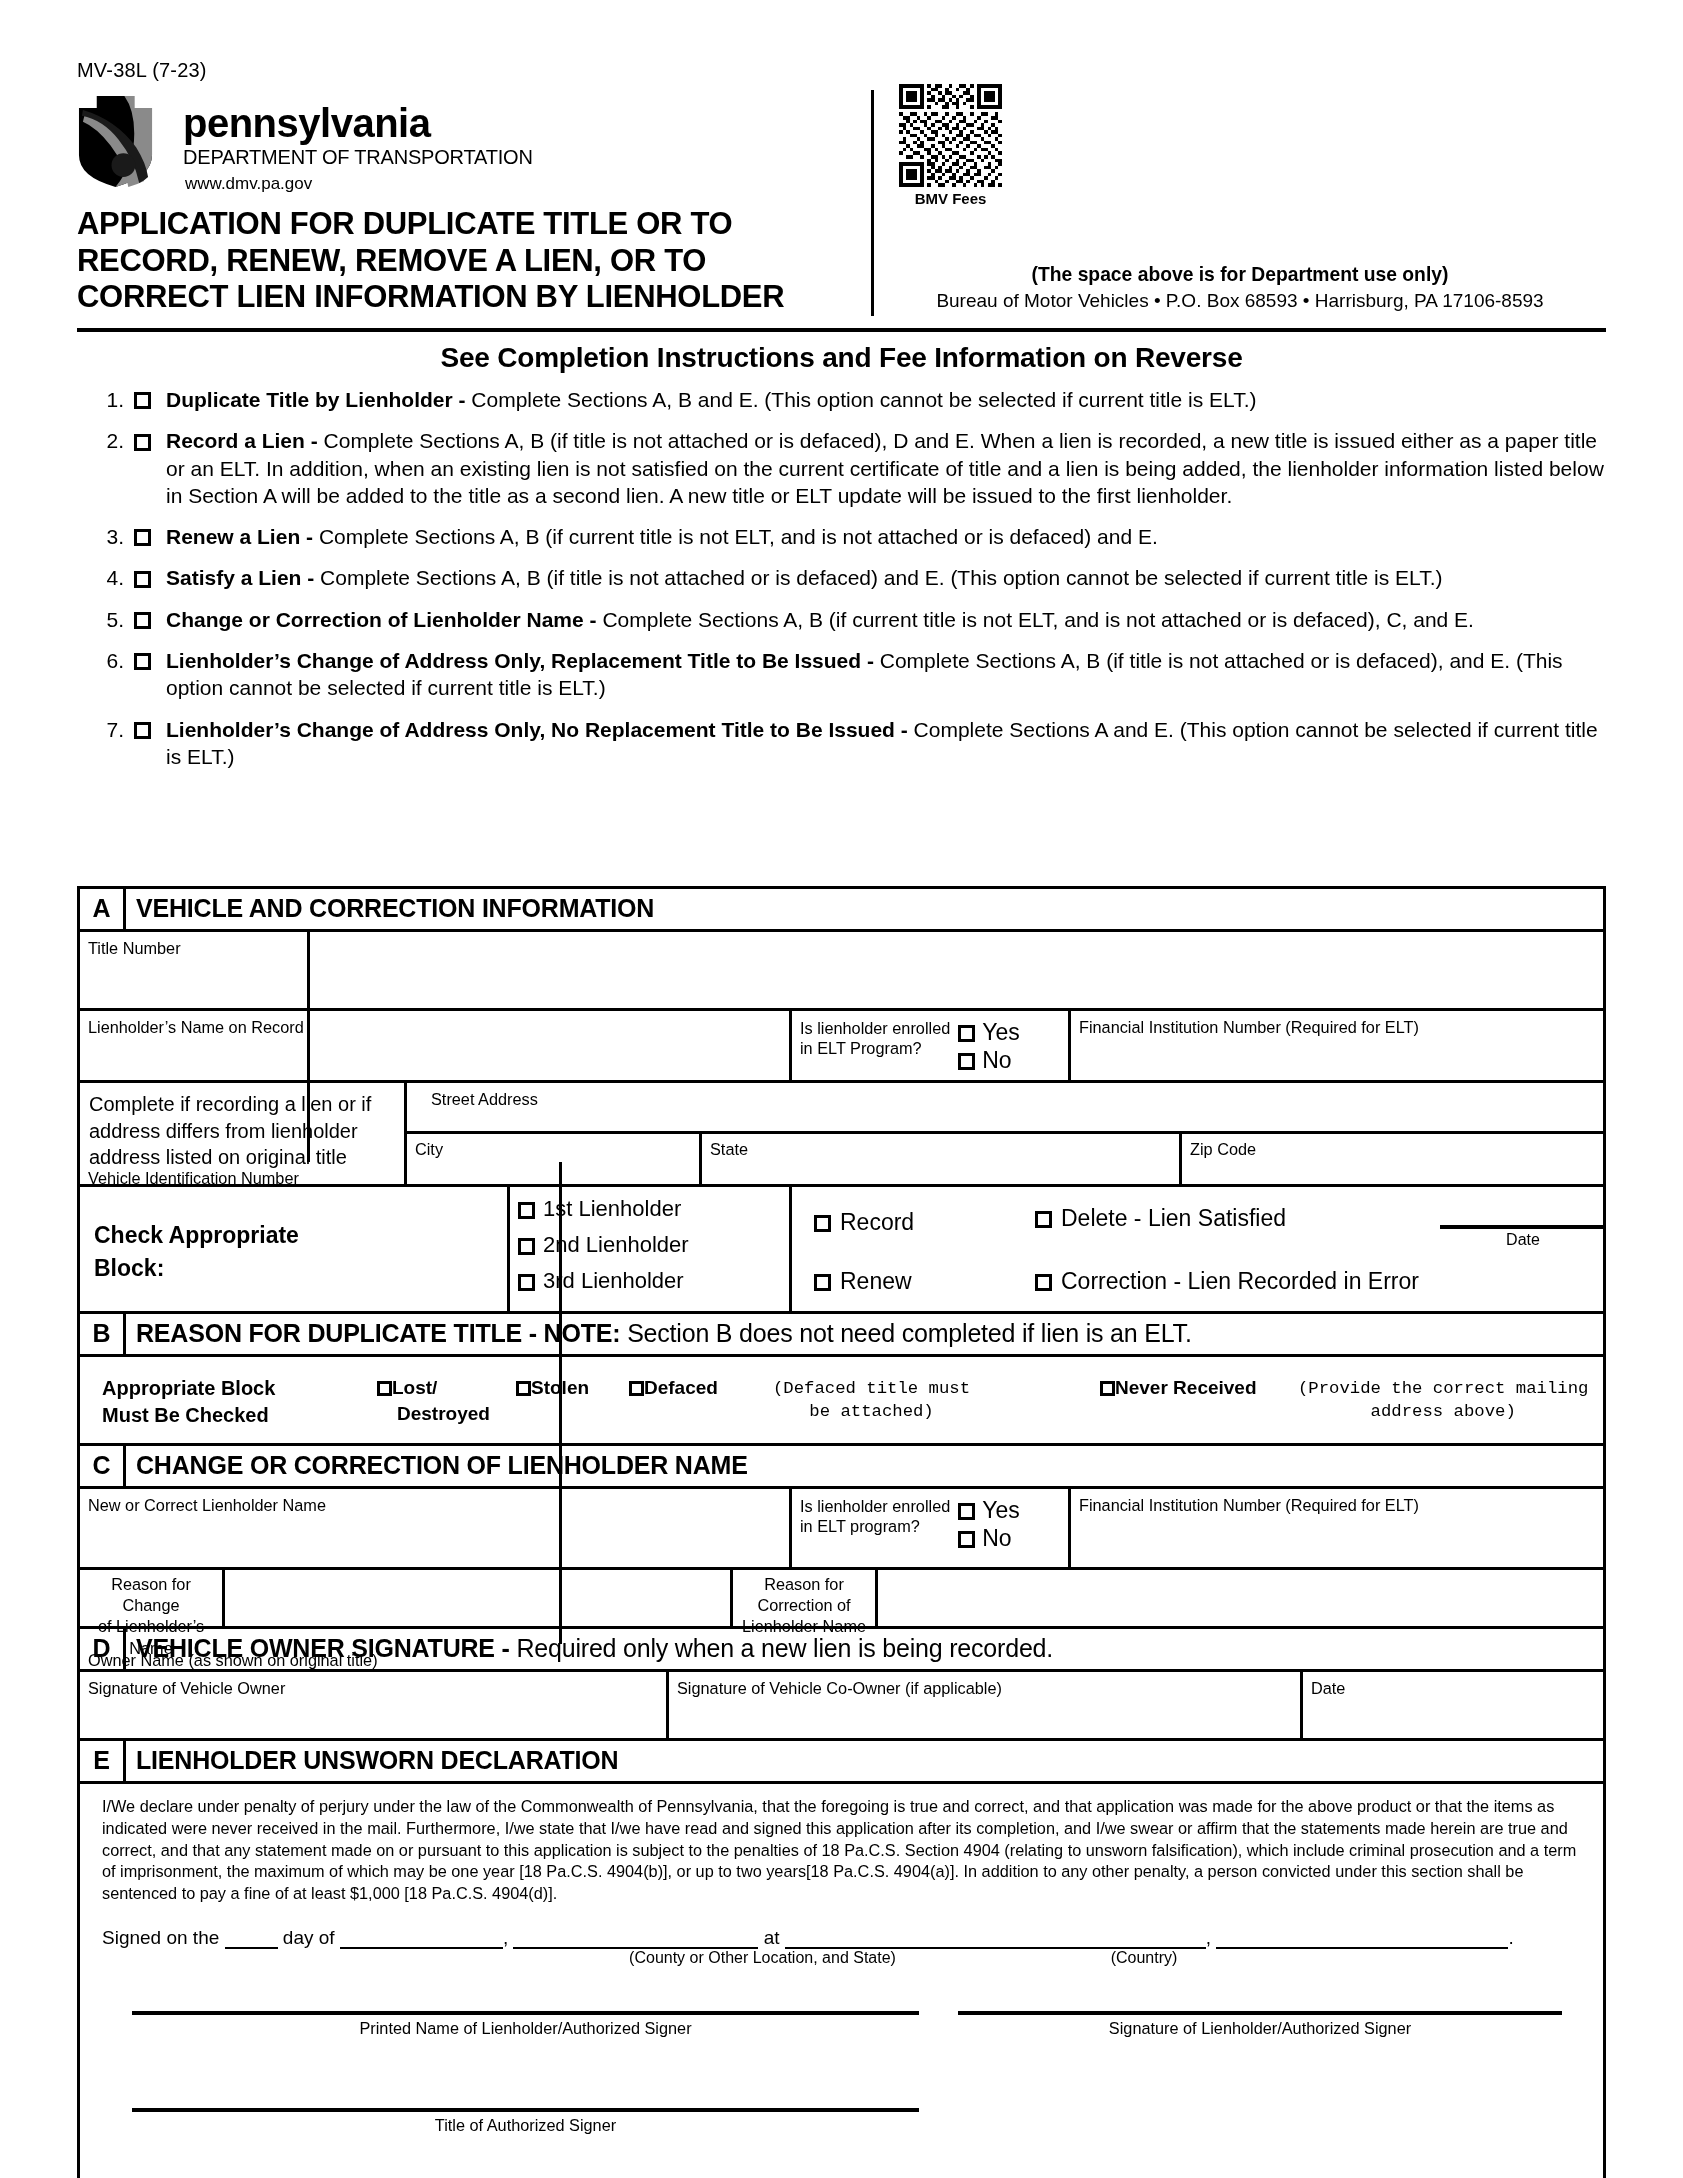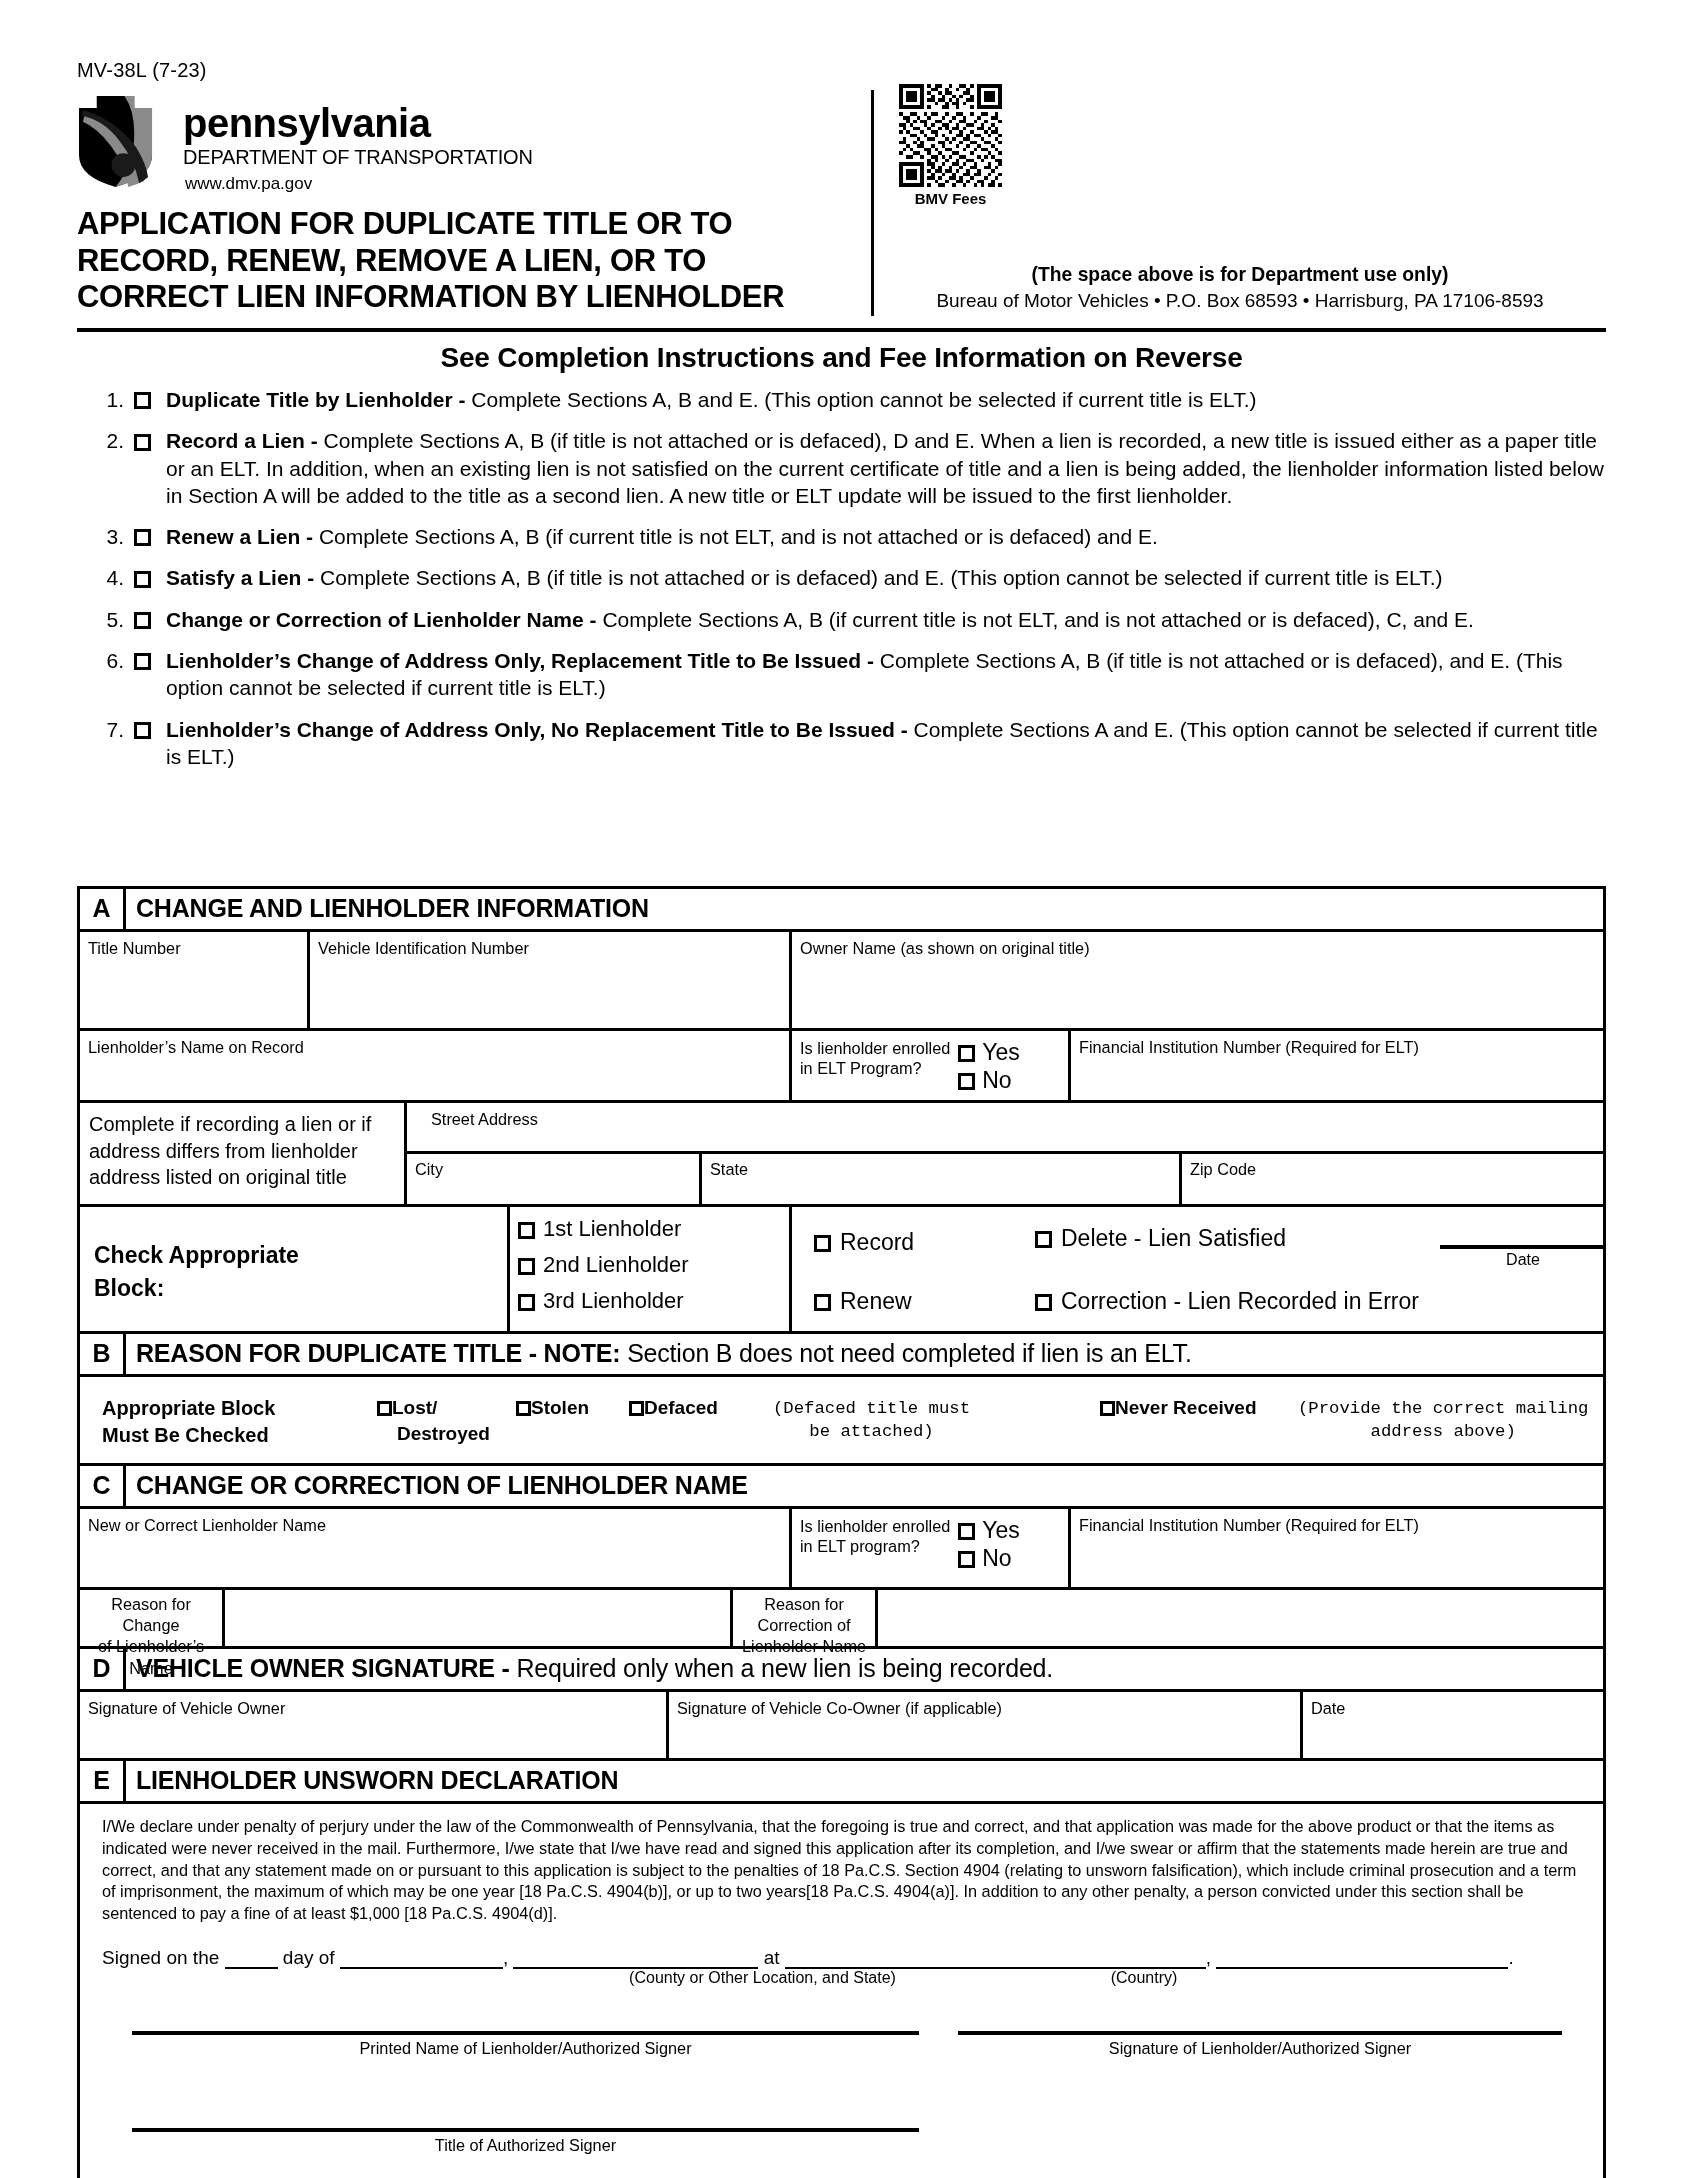--- a/index.html
+++ b/index.html
@@ -65,21 +65,21 @@
   .sec-title { flex:1; font-size:25px; font-weight:bold; padding:5px 0 6px 10px; letter-spacing:-0.2px; }
   .sec-title .norm { font-weight:normal; }
 
   .row { display:flex; border-bottom:3px solid #000; }
   .cell { border-right:3px solid #000; position:relative; padding:6px 0 0 8px; }
   .cell:last-child { border-right:none; }
   .flab { font-size:16.3px; line-height:1.25; display:block; }
   .flab-c { font-size:16.3px; line-height:1.3; text-align:center; display:block; }
 
   
-  .a1 { height:99px; }
+  .a1 { height:79px;flex-direction:column; }
   .a1 .c1 { width:230px; flex:0 0 230px; }
   .a1 .c2 { width:482px; flex:0 0 482px; }
   .a1 .c3 { flex:1; }
 
   
   .a2 { height:72px; }
   .a2 .c1 { width:712px; flex:0 0 712px; }
   .a2 .c2 { width:279px; flex:0 0 279px; display:flex; align-items:flex-start; padding-top:7px; }
   .a2 .c3 { flex:1; }
   .elt-q { font-size:16.3px; line-height:1.25; padding-right:8px; }
@@ -455,21 +455,21 @@
       <div class="opt-cb"><span class="cbox"></span></div>
       <div class="opt-txt"><b>Lienholder’s Change of Address Only, No Replacement Title to Be Issued - </b><span>Complete Sections A and E. (This option cannot be selected if current title is ELT.)</span></div>
     </div>
 
   </div>
 
   <div class="form">
 
     <div class="secbar">
       <div class="sec-letter">A</div>
-      <div class="sec-title">CHANGE AND LIENHOLDER INFORMATION</div>
+      <div class="sec-title">VEHICLE AND CORRECTION INFORMATION</div>
     </div>
 
     <div class="row a1">
       <div class="cell c1">
         <span class="flab">Title Number</span>
       </div>
       <div class="cell c2">
         <span class="flab">Vehicle Identification Number</span>
       </div>
       <div class="cell c3">

